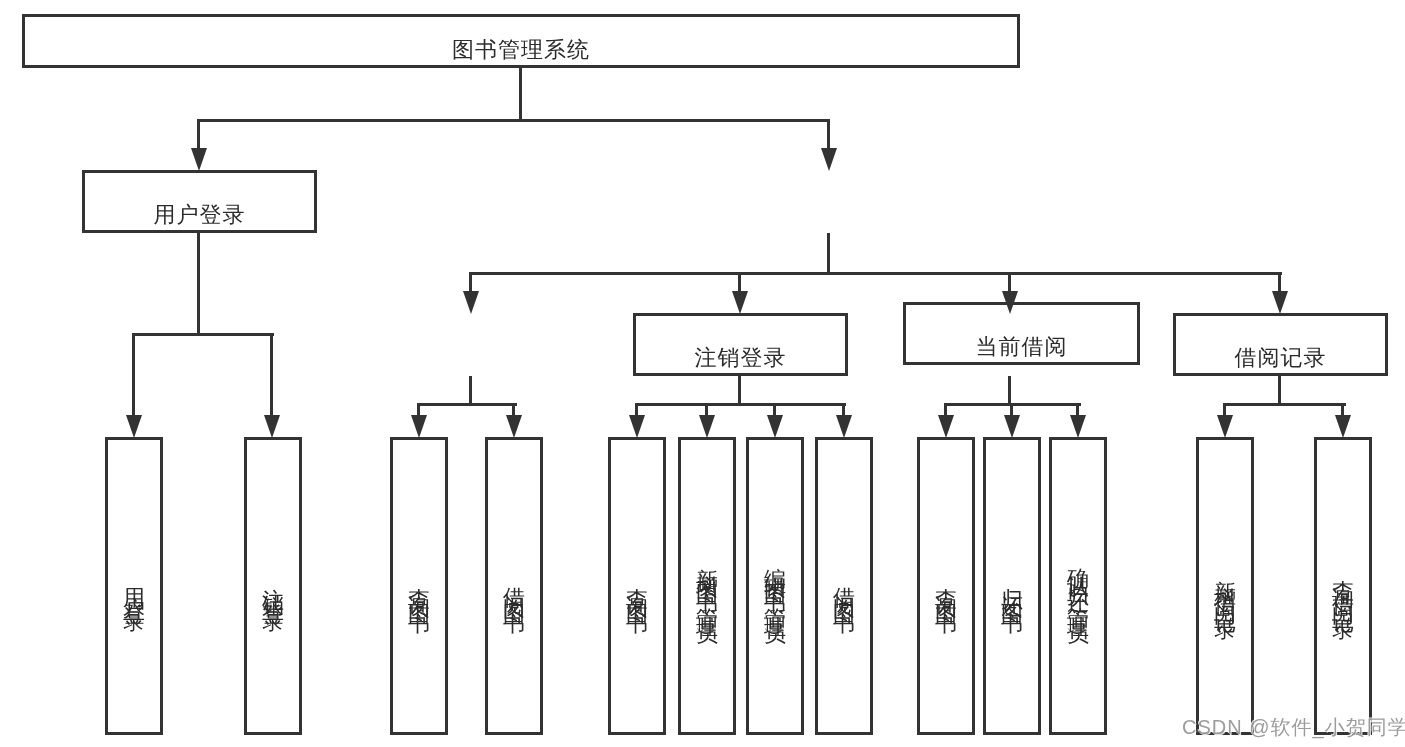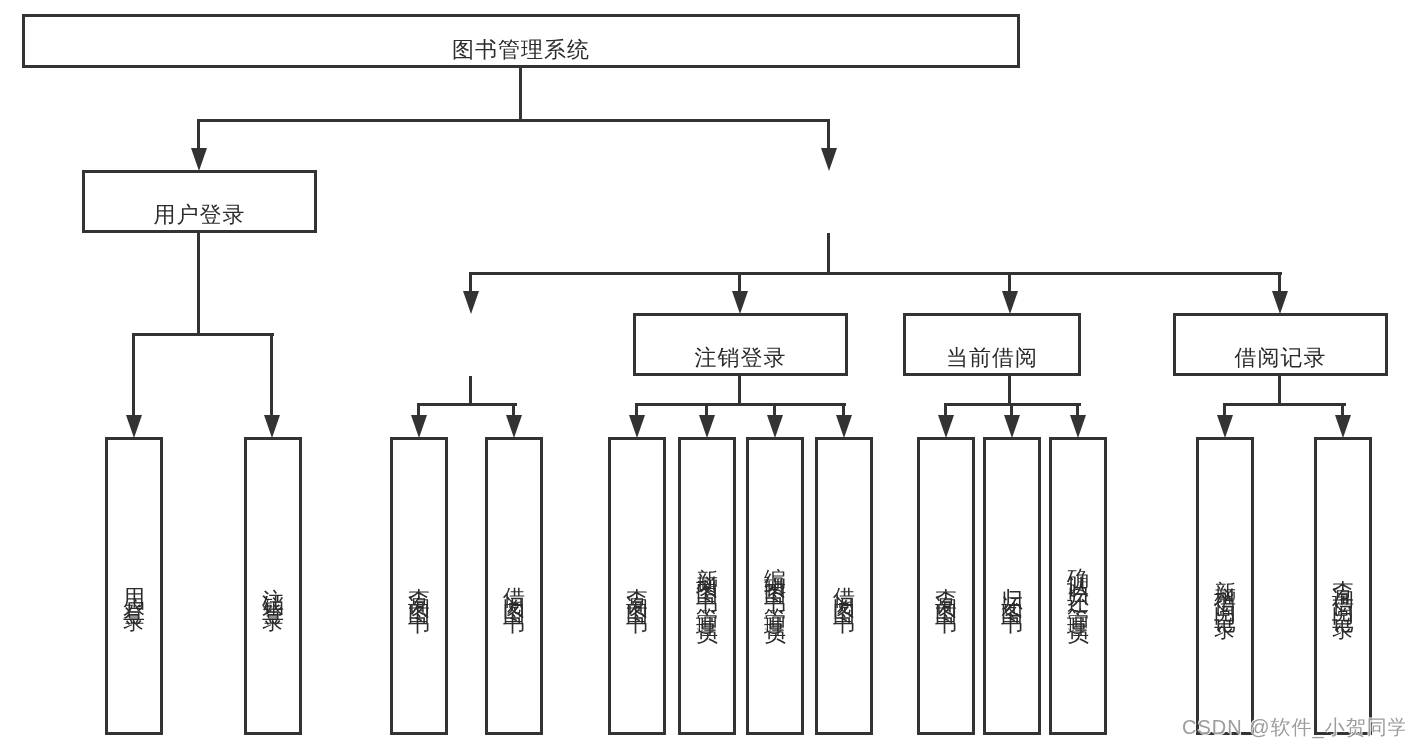--- a/index.html
+++ b/index.html
@@ -67,21 +67,21 @@
     <span class="lbl">图书管理系统</span>
   </div>
 
   <div class="box" style="left:82px;top:170px;width:235px;height:63px">
     <span class="lbl">用户登录</span>
   </div>
 
   <div class="box" style="left:633px;top:313px;width:215px;height:63px">
     <span class="lbl">注销登录</span>
   </div>
-  <div class="box" style="left:903px;top:313px;width:178px;height:63px">
+  <div class="box" style="left:903px;top:302px;width:237px;height:63px">
     <span class="lbl">当前借阅</span>
   </div>
   <div class="box" style="left:1173px;top:313px;width:215px;height:63px">
     <span class="lbl">借阅记录</span>
   </div>
 
   <div class="leaf" style="left:105px">
     <span class="vlbl">用户登录</span>
     </div>
   <div class="leaf" style="left:244px">

